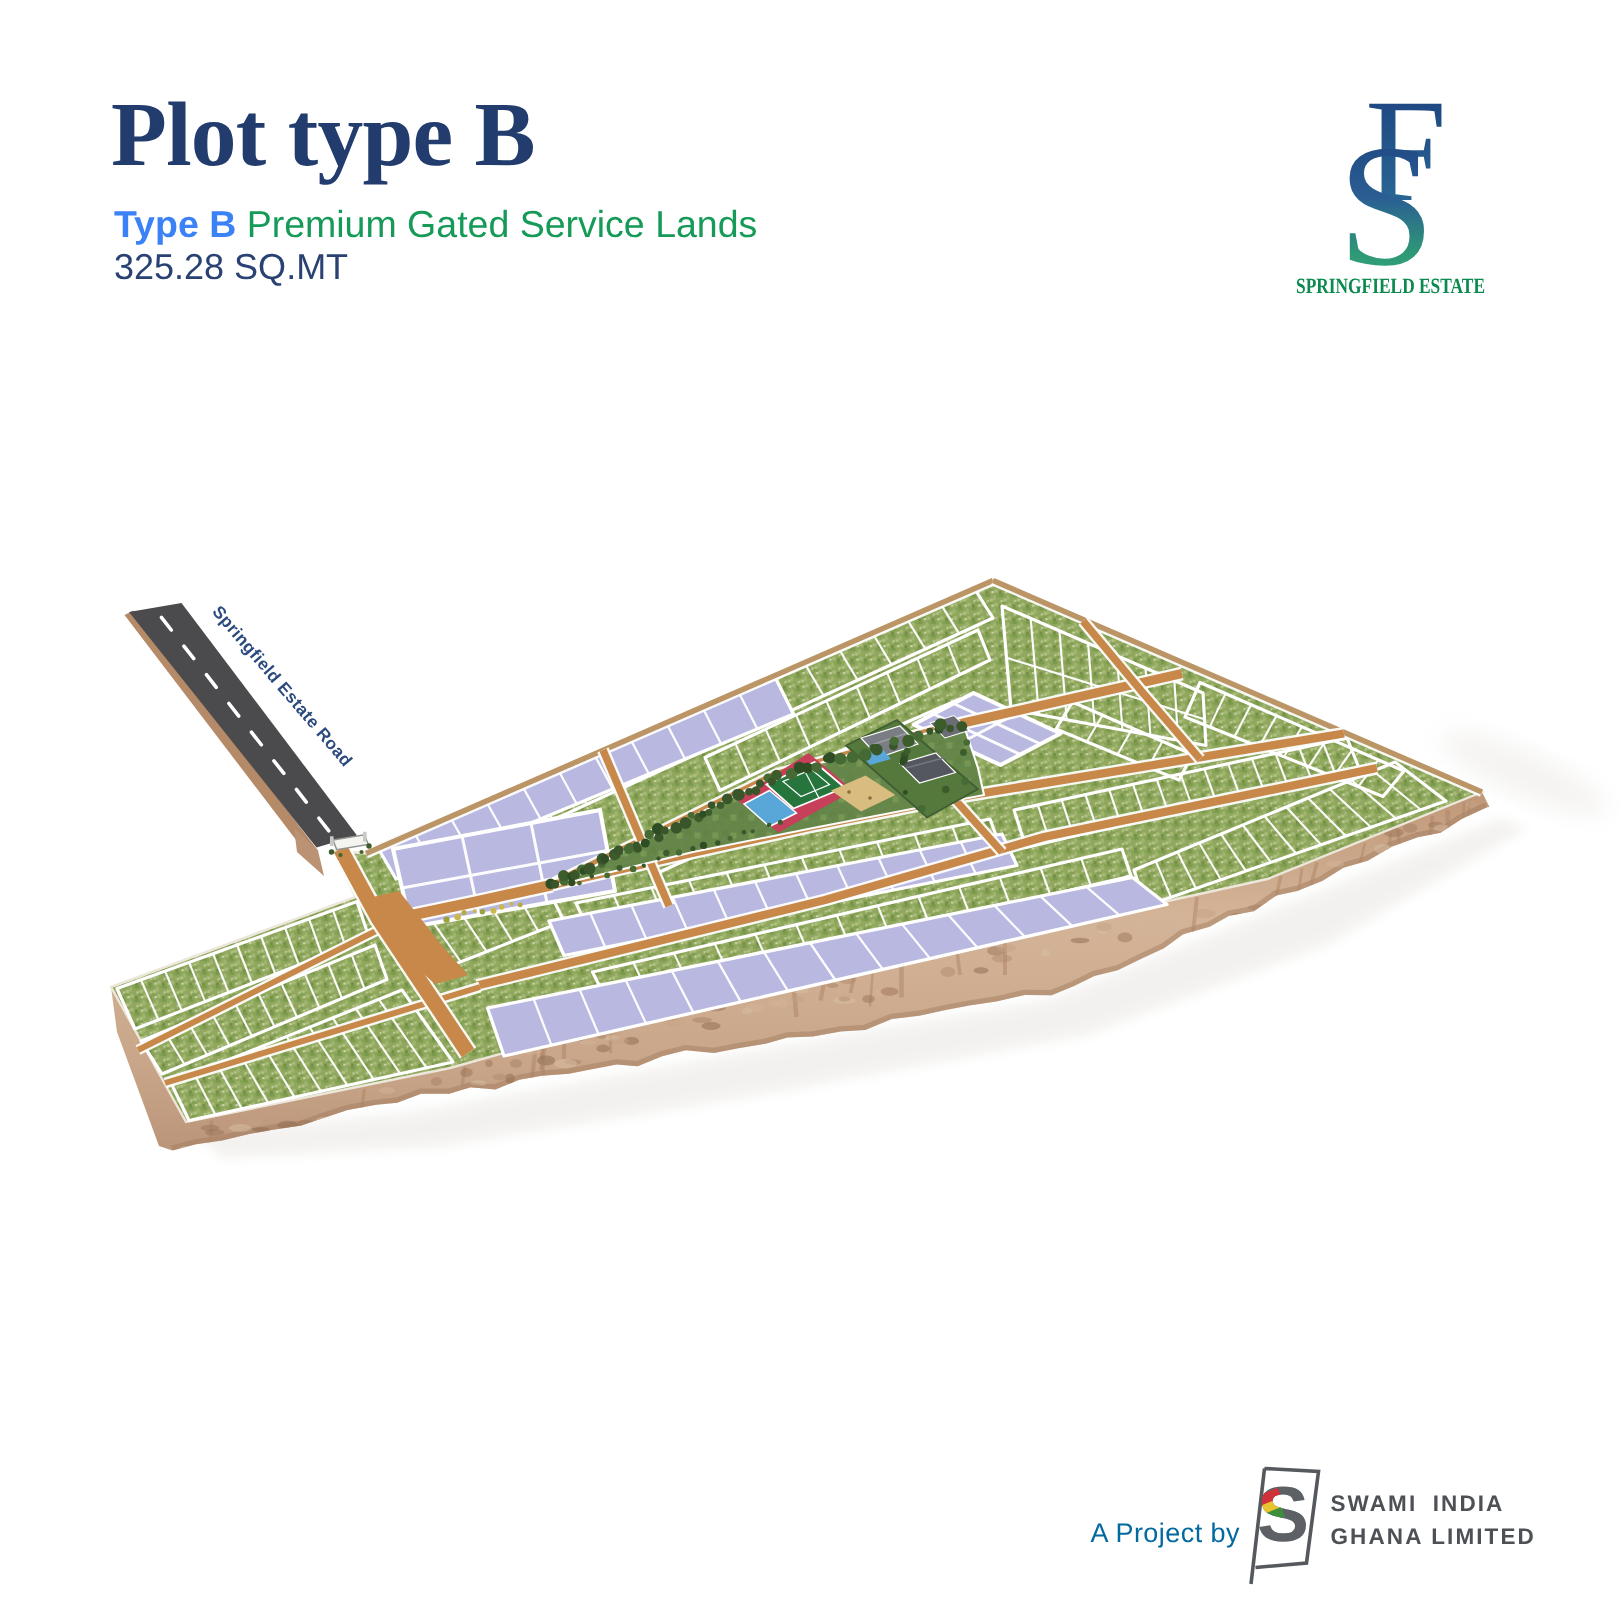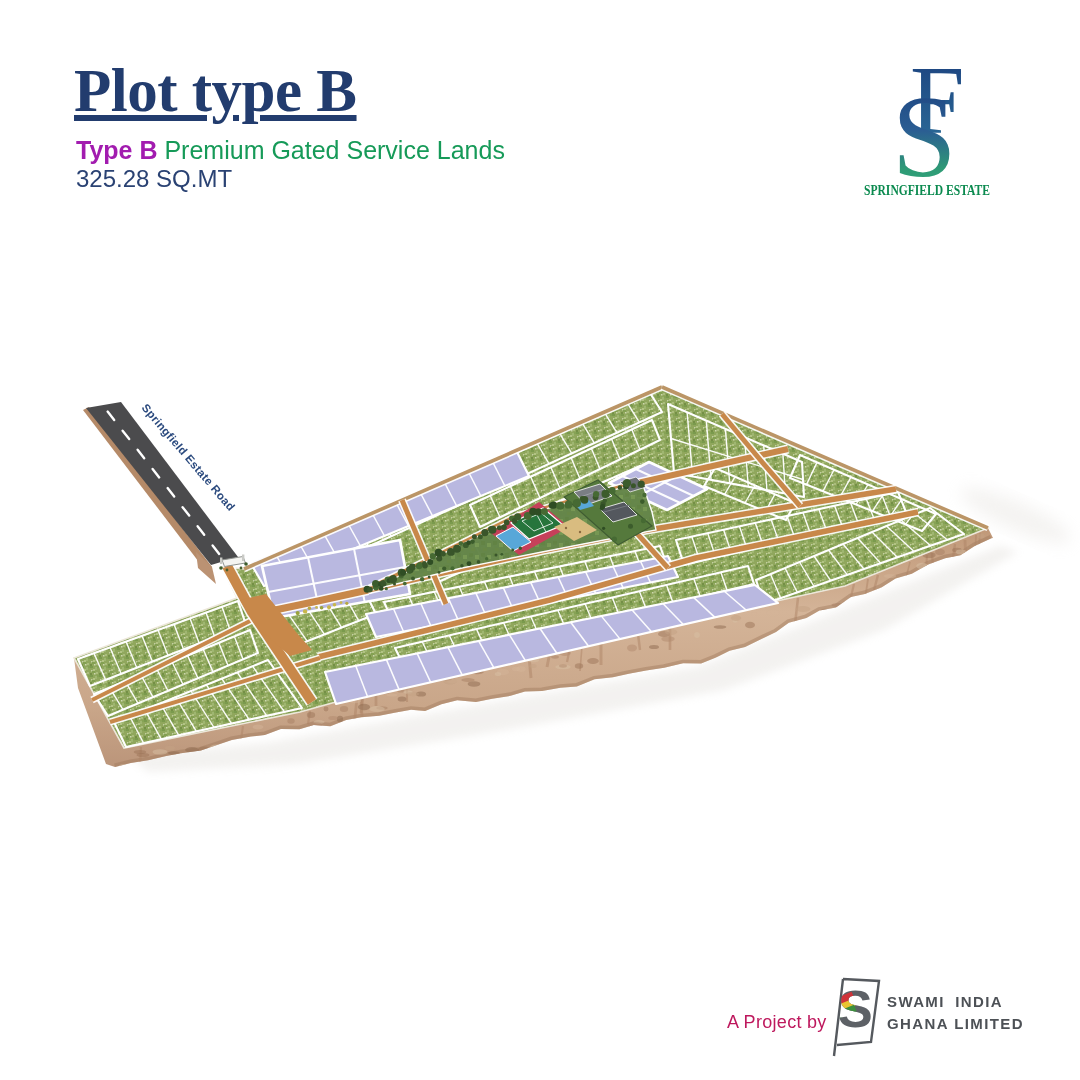--- a/index.html
+++ b/index.html
@@ -1,15 +1,15 @@
 <!DOCTYPE html>
 <html><head><meta charset="utf-8"><style>
 html,body{margin:0;padding:0;background:#ffffff;width:1080px;height:1080px;overflow:hidden;}
 body{font-family:"Liberation Sans",sans-serif;position:relative;}
-.serif{font-family:"Liberation Serif",serif;text-decoration:underline;}
+.serif{font-family:"Liberation Serif",serif;}
 </style></head><body>
 <svg width="1080" height="1080" viewBox="0 0 1080 1080" style="position:absolute;left:0;top:0">
 <defs>
 <pattern id="grass" width="9" height="9" patternUnits="userSpaceOnUse">
  <rect width="9" height="9" fill="#90a75d"></rect>
  <rect x="4" y="7" width="1.5" height="1.5" fill="#cdd8ae"></rect>
  <rect x="1" y="4" width="1.5" height="1.5" fill="#c3d0a2"></rect>
  <rect x="0" y="0" width="3" height="2" fill="#7a9a4d"></rect>
  <rect x="5" y="1" width="2" height="3" fill="#9fb671"></rect>
  <rect x="2" y="5" width="3" height="2" fill="#83a052"></rect>
@@ -635,21 +635,21 @@
     <circle cx="221" cy="568" r="1.8" fill="#3c5c2c"></circle>
     <circle cx="246" cy="564" r="1.8" fill="#3c5c2c"></circle>
     <circle cx="227" cy="570" r="1.4" fill="#46612f"></circle>
     <circle cx="241" cy="568" r="1.4" fill="#46612f"></circle>
 
 <text x="141" y="408" transform="rotate(49.5 141 408)" font-family="Liberation Sans,sans-serif" font-size="11.5" font-weight="700" fill="#2b4a7e" letter-spacing="0.3">Springfield Estate Road</text>
 </svg>
 
 <div class="serif" style="position:absolute;left:74px;top:56px;font-size:61px;font-weight:700;color:#223c6e;letter-spacing:-0.5px;">Plot type B</div>
 
-<div style="position:absolute;left:76px;top:136px;font-size:25px;color:#169a58;"><b style="color:#a21caf;">Type B</b> Premium Gated Service Lands</div>
+<div style="position:absolute;left:76px;top:136px;font-size:25px;color:#169a58;"><b style="color:#3b82f6;">Type B</b> Premium Gated Service Lands</div>
 
 <div style="position:absolute;left:76px;top:165px;width:433px;text-align:left;font-size:24px;color:#2a4273;">325.28 SQ.MT</div>
 
 <svg width="190" height="165" viewBox="0 0 190 165" style="position:absolute;left:830px;top:48px">
   <defs>
   <linearGradient id="fsgrad2" x1="0" y1="0" x2="0" y2="1">
    <stop offset="0" stop-color="#1b3f7d"></stop>
         <stop offset="0.45" stop-color="#2b5e93"></stop>
    <stop offset="0.75" stop-color="#2e9a75"></stop>
         <stop offset="1" stop-color="#35ad82"></stop>
@@ -657,21 +657,21 @@
   <linearGradient id="fgrad2" x1="0" y1="0" x2="0" y2="1">
    <stop offset="0" stop-color="#1b3f7d"></stop>
         <stop offset="1" stop-color="#2d6f9a"></stop>
   </linearGradient>
   </defs>
   <text x="80" y="85" font-family="Liberation Serif,serif" font-size="98" fill="url(#fgrad2)">F</text>
   <text x="62" y="128" font-family="Liberation Serif,serif" font-size="116" fill="url(#fsgrad2)">S</text>
   <text x="97" y="147" text-anchor="middle" font-family="Liberation Serif,serif" font-size="14.5" font-weight="700" fill="#0b8a4f" textLength="126" lengthAdjust="spacingAndGlyphs">SPRINGFIELD ESTATE</text>
 </svg>
 
-<div style="position:absolute;left:727px;top:1012px;font-size:18px;color:#be185d;letter-spacing:0.3px;">A Project by</div>
+<div style="position:absolute;left:727px;top:1012px;font-size:18px;color:#0369a1;letter-spacing:0.3px;">A Project by</div>
 
 <svg width="250" height="100" viewBox="0 0 250 100" style="position:absolute;left:820px;top:970px">
   <defs>
       <clipPath id="sclip">
         <text x="18" y="57" font-family="Liberation Sans,sans-serif" font-size="52" font-weight="700">S</text>
       </clipPath>
     </defs>
   <path d="M 23,9 L 59,11 L 51,72 L 17,75 M 23,9 L 14,86" fill="none" stroke="#55595e" stroke-width="2.4"></path>
   <text x="18" y="57" font-family="Liberation Sans,sans-serif" font-size="52" font-weight="700" fill="#5d6166">S</text>
   <g clip-path="url(#sclip)">

